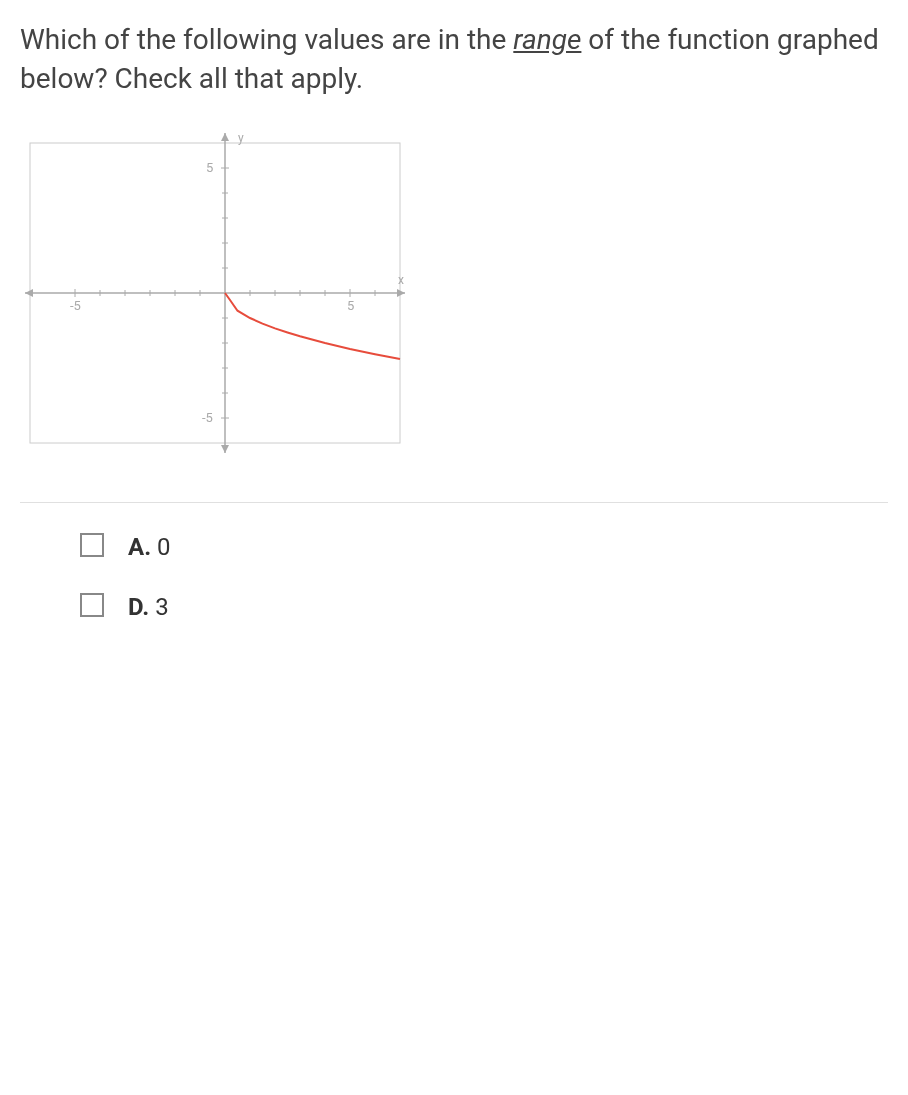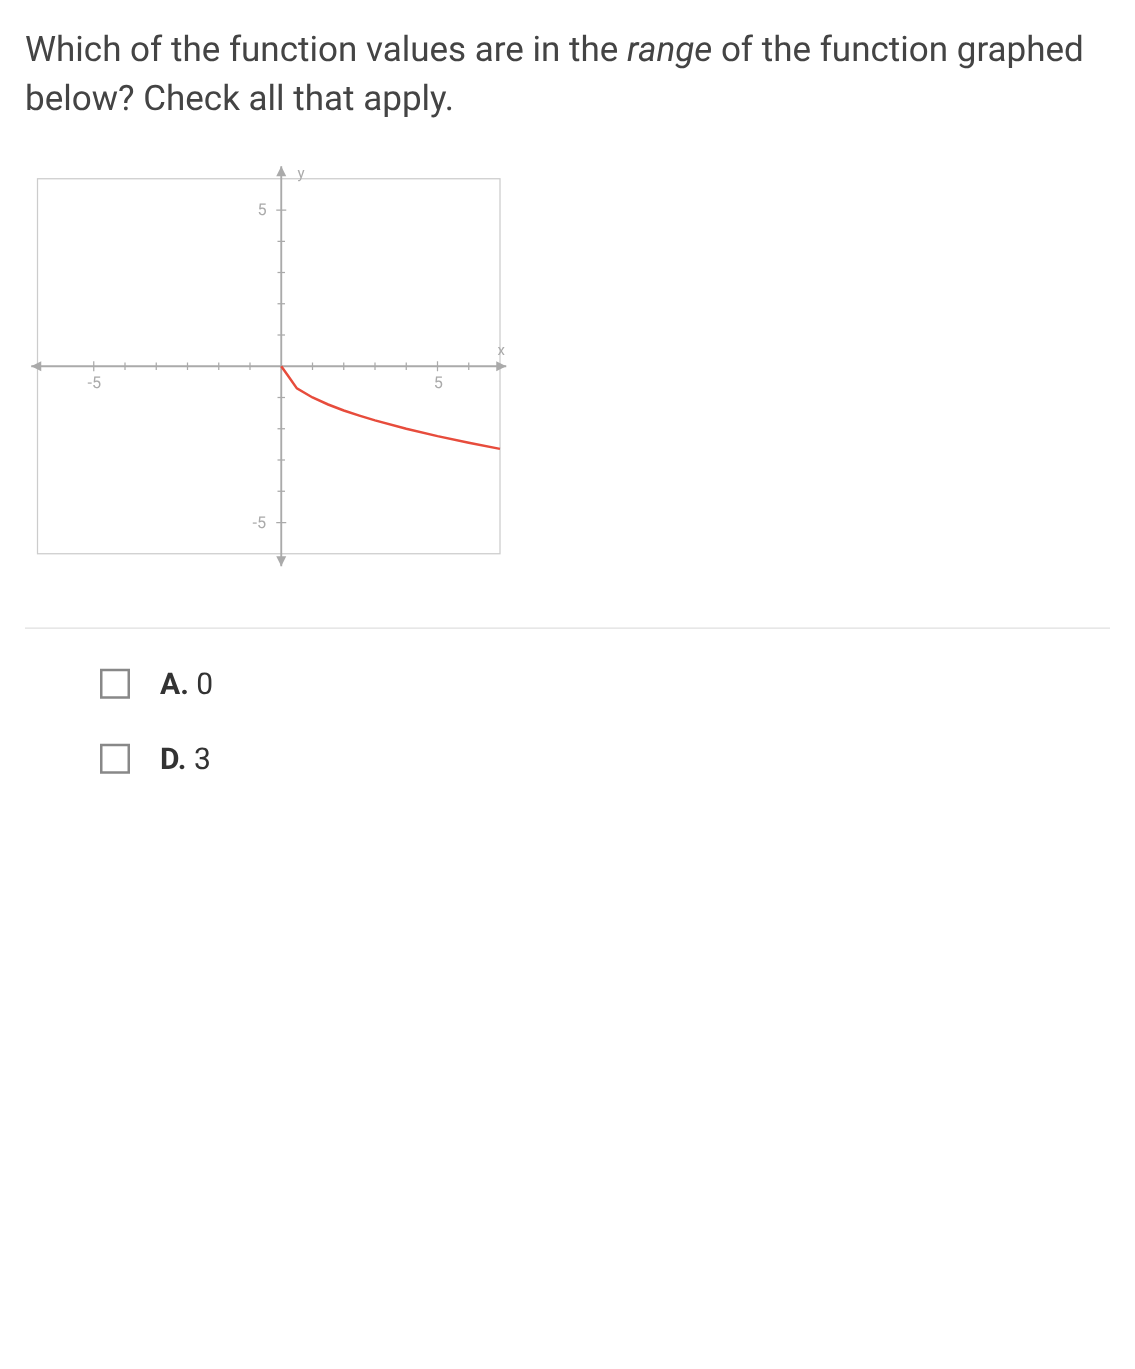--- a/index.html
+++ b/index.html
@@ -15,36 +15,37 @@
       color: #333;
     }
     .question-text {
       font-size: 28px;
       line-height: 1.4;
       margin-bottom: 30px;
       color: #444;
     }
     .italic {
       font-style: italic;
+      text-decoration: underline;
     }
     .graph-container {
       margin: 20px 0 40px 0;
     }
     .divider {
       border: none;
       border-top: 1px solid #e0e0e0;
       margin: 30px 0;
     }
     .options {
       padding-left: 60px;
       margin-top: 30px;
     }
     .option {
       display: flex;
-      align-items: center;
+      align-items: flex-start;
       margin-bottom: 32px;
     }
     .checkbox {
       width: 24px;
       height: 24px;
       border: 2px solid #888;
       background: #fff;
       margin-right: 24px;
       cursor: pointer;
       flex-shrink: 0;
@@ -54,21 +55,21 @@
       color: #333;
     }
     .option-letter {
       font-weight: bold;
     }
   </style>
 </head>
 <body>
 
 <div class="question-text">
-  <span>Which of the function values are in the </span><span class="italic">range</span><span> of the function graphed below? Check all that apply.</span>
+  <span>Which of the following values are in the </span><span class="italic">range</span><span> of the function graphed below? Check all that apply.</span>
 </div>
 
 <div class="graph-container">
   <svg width="390" height="330" viewBox="0 0 390 330">
 
     <rect x="10" y="15" width="370" height="300" fill="none" stroke="#ccc" stroke-width="1"></rect>
 
     <g>
       <line x1="5" y1="165" x2="385" y2="165" stroke="#aaa" stroke-width="1.5"></line>
       <polygon points="385,165 377,161 377,169" fill="#aaa"></polygon>

